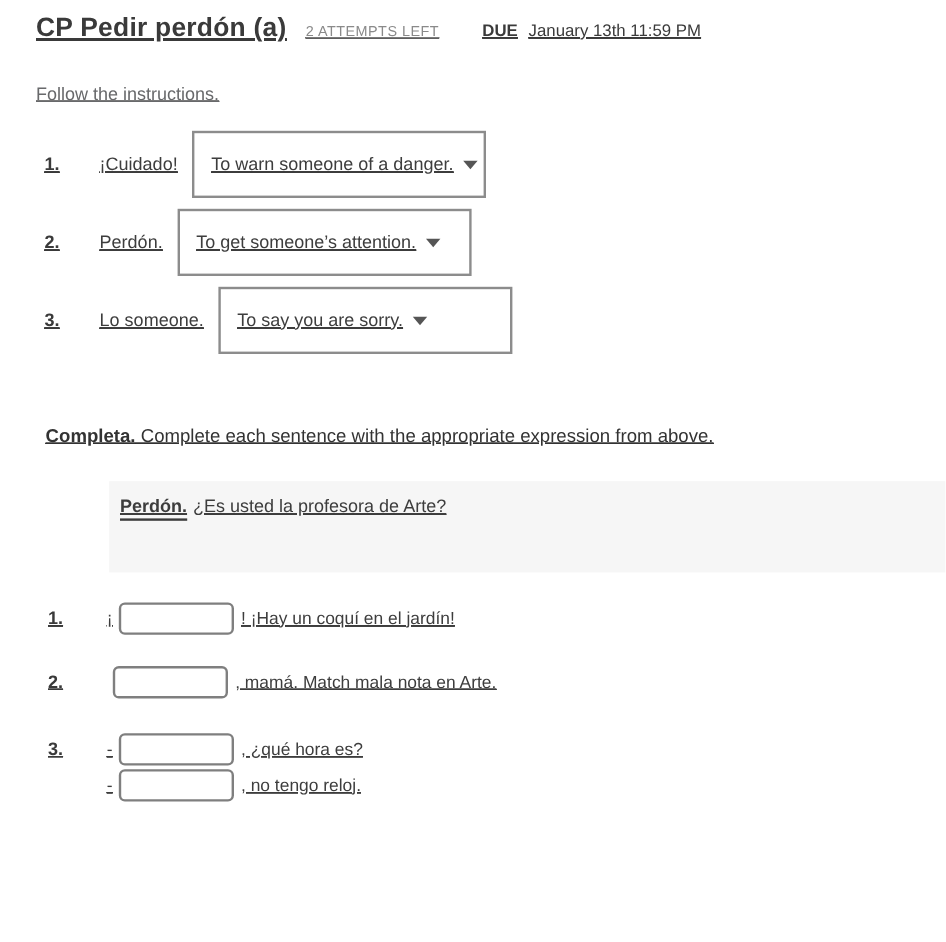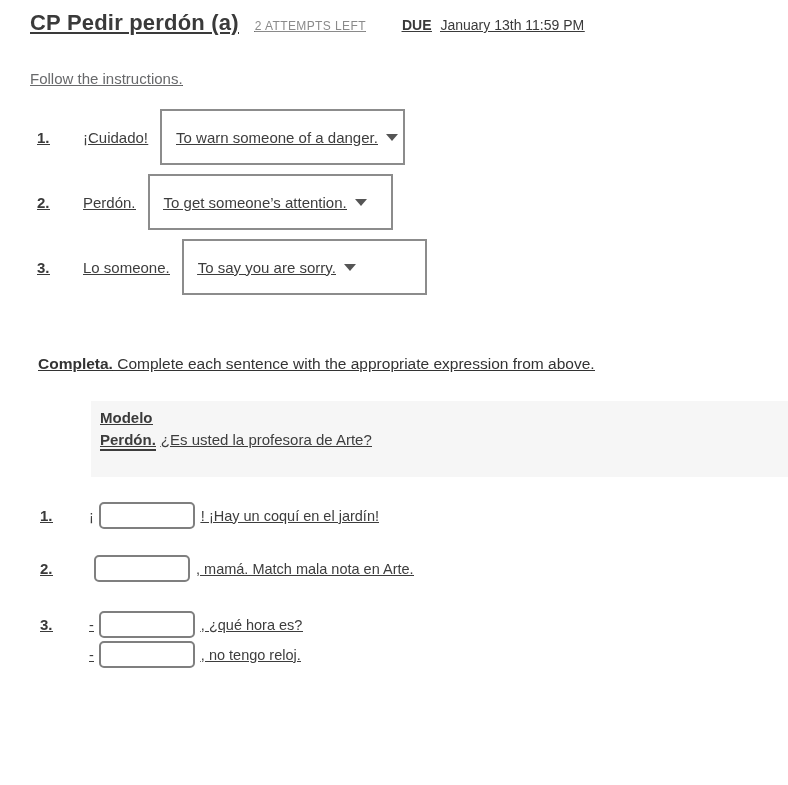--- a/index.html
+++ b/index.html
@@ -136,21 +136,20 @@
       </div>
     </div>
 
   </div>
 
   <div class="section-heading mt-lg">
     <span class="heading-bold">Completa.</span><span> Complete each sentence with the appropriate expression from above.</span>
   </div>
 
   <div class="modelo">
-    <div class="modelo-label">Modelo</div>
     <div class="modelo-line">
       <span class="modelo-answer">Perdón.</span><span class="modelo-sentence">¿Es usted la profesora de Arte?</span>
     </div>
   </div>
 
   <div class="fill-row first">
     <span class="fill-number">1.</span>
     <span class="prefix">¡</span>
     <input class="answer-input" type="text" style="">
     <span class="suffix">! ¡Hay un coquí en el jardín!</span>

